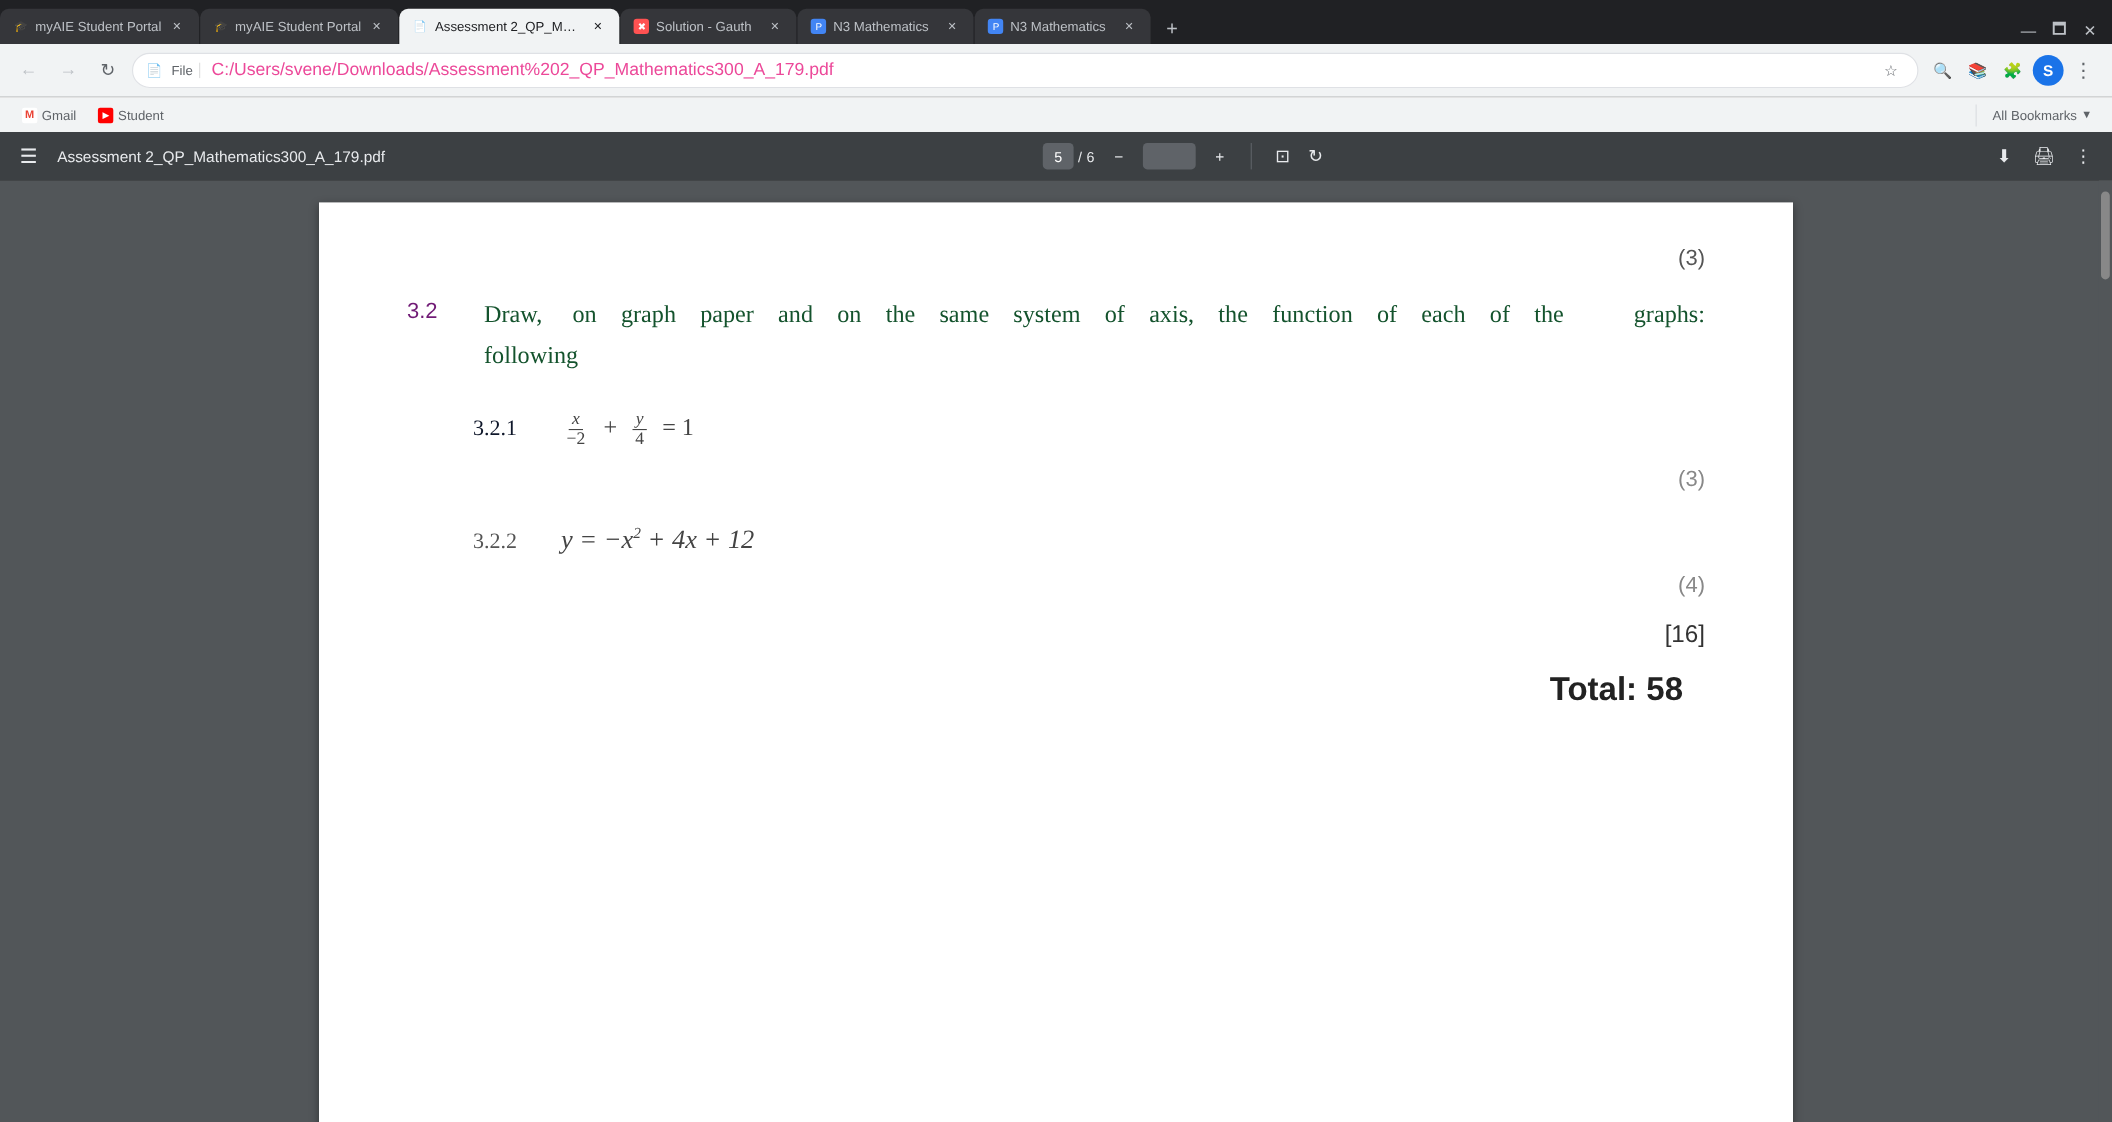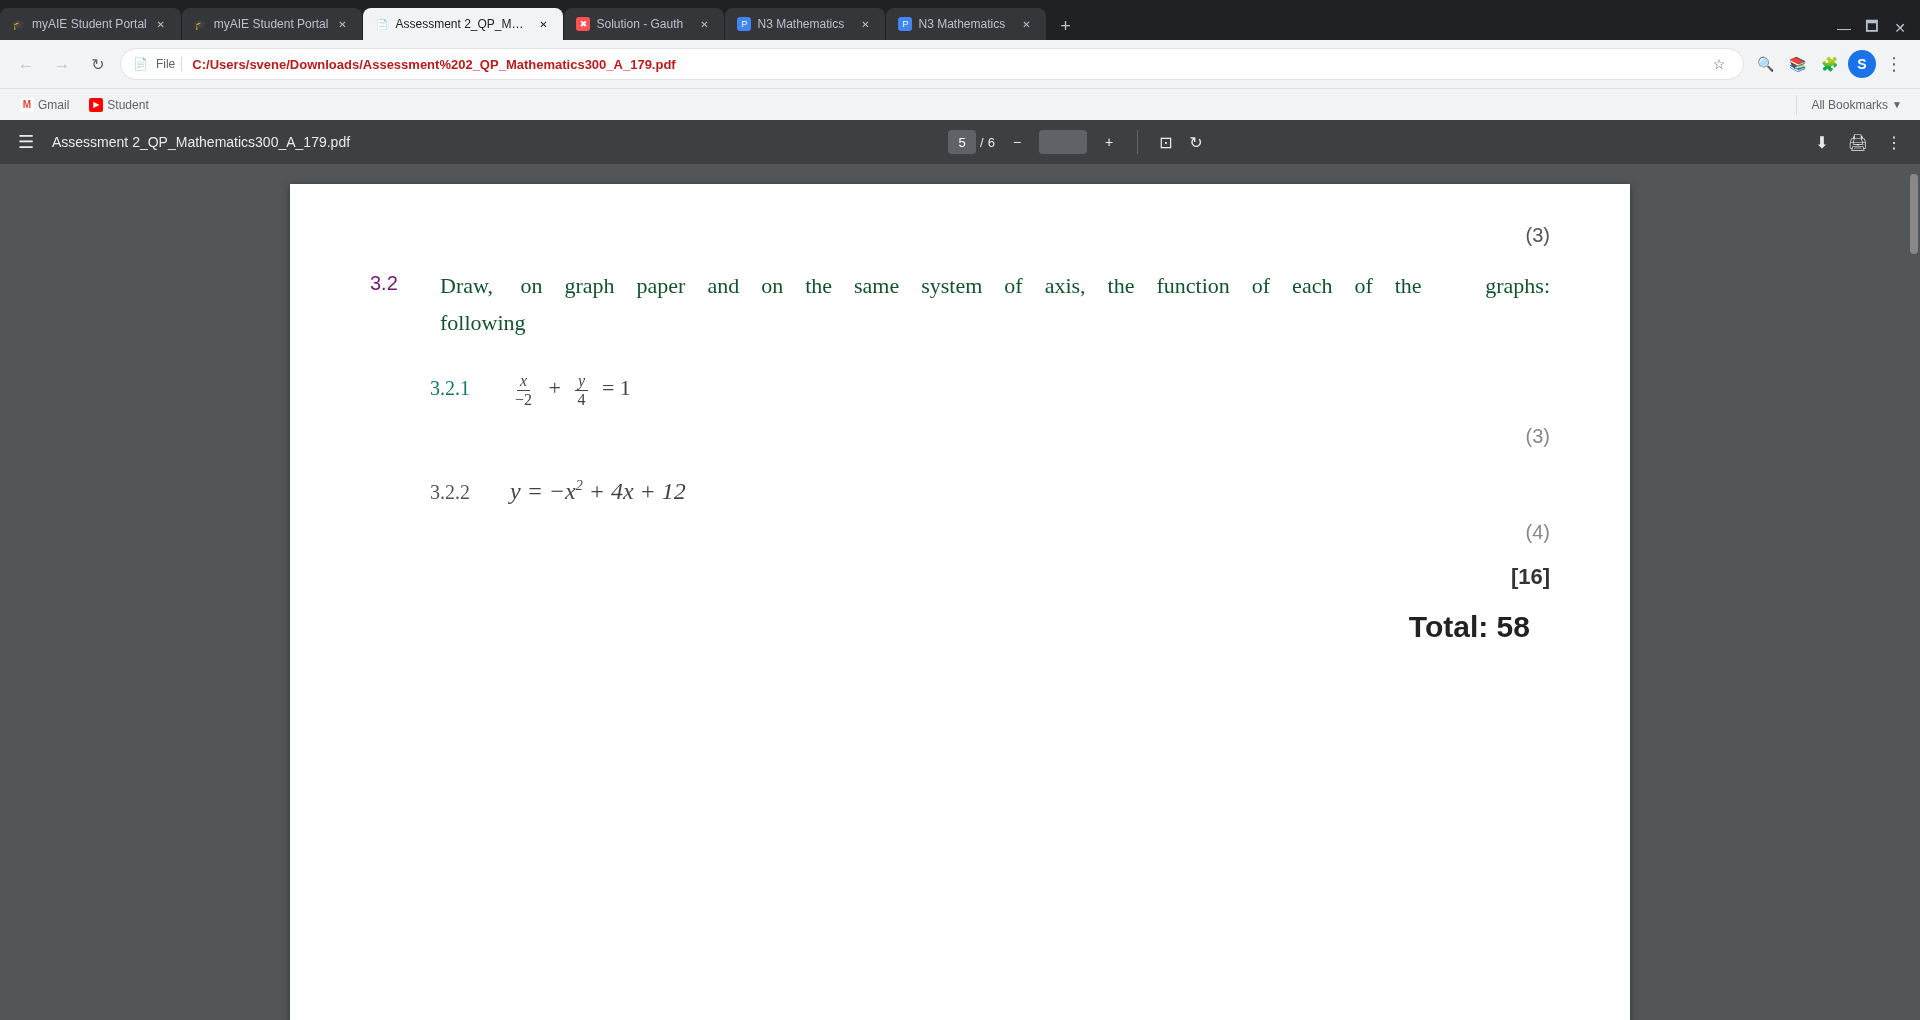--- a/index.html
+++ b/index.html
@@ -107,21 +107,21 @@
       border: 1px solid #dfe1e5;
       border-radius: 16px;
       display: flex;
       align-items: center;
       padding: 0 12px;
       gap: 8px;
       font-size: 13px;
       color: #202124;
     }
     .address-icon { color: #5f6368; font-size: 12px; }
-    .address-text { flex: 1; font-size: 13px; color: #b91c1c; font-weight: bold; }
+    .address-text { flex: 1; font-size: 16px; color: #ec4899; }
     .address-right { display:flex;gap:4px;align-items:center;color:#5f6368; }
     .addr-icon-btn { width:24px;height:24px;display:flex;align-items:center;justify-content:center;font-size:14px;cursor:pointer; }
 
     
     .bookmarks-bar {
       background: #f1f3f4;
       height: 32px;
       display: flex;
       align-items: center;
       padding: 0 12px;
@@ -426,21 +426,21 @@
             Draw,&nbsp;&nbsp;&nbsp;&nbsp;&nbsp;on&nbsp;&nbsp;&nbsp;&nbsp;graph&nbsp;&nbsp;&nbsp;&nbsp;paper&nbsp;&nbsp;&nbsp;&nbsp;and&nbsp;&nbsp;&nbsp;&nbsp;on&nbsp;&nbsp;&nbsp;&nbsp;the&nbsp;&nbsp;&nbsp;&nbsp;same&nbsp;&nbsp;&nbsp;&nbsp;system&nbsp;&nbsp;&nbsp;&nbsp;of&nbsp;&nbsp;&nbsp;&nbsp;axis,&nbsp;&nbsp;&nbsp;&nbsp;the&nbsp;&nbsp;&nbsp;&nbsp;function&nbsp;&nbsp;&nbsp;&nbsp;of&nbsp;&nbsp;&nbsp;&nbsp;each&nbsp;&nbsp;&nbsp;&nbsp;of&nbsp;&nbsp;&nbsp;&nbsp;the<br>
             <span style="margin-left:0px;">following</span>
             <span style="float:right;margin-top:-1.7em;">graphs:</span>
           </div>
         </div>
       </div>
     </div>
 
     <div class="sub-question">
       <div class="sub-q-row">
-        <span class="sub-q-num" style="font-size:20px;color:#0f766e;font-family:'Times New Roman',serif;">3.2.1</span>
+        <span class="sub-q-num" style="font-size:20px;color:#0f172a;font-family:'Times New Roman',serif;">3.2.1</span>
         <span style="font-size:22px;color:#444;font-family:'Times New Roman',serif;">
           
           <span class="frac">
             <span class="num"><i>x</i></span>
             <span class="den">−2</span>
           </span>
           <span style="margin:0 6px;">+</span>
           <span class="frac">
             <span class="num"><i>y</i></span>
             <span class="den">4</span>
@@ -456,21 +456,21 @@
       <div class="sub-q-row">
         <span class="sub-q-num" style="font-size:20px;color:#555;font-family:'Times New Roman',serif;">3.2.2</span>
         <span style="font-size:24px;color:#444;font-family:'Times New Roman',serif;font-style:italic;">
           y = −x<sup>2</sup> + 4x + 12
         </span>
       </div>
     </div>
 
     <div class="score-mark">(4)</div>
 
-    <div class="section-total" style="font-size:22px;color:#333;margin-top:20px;font-weight:700;">[16]</div>
+    <div class="section-total" style="font-size:22px;color:#333;margin-top:20px;font-weight:400;">[16]</div>
 
     <div class="total-score">Total: 58</div>
   </div>
 
   <div class="scrollbar">
     <div class="scrollbar-thumb"></div>
   </div>
 </div>
 
 </body></html>

